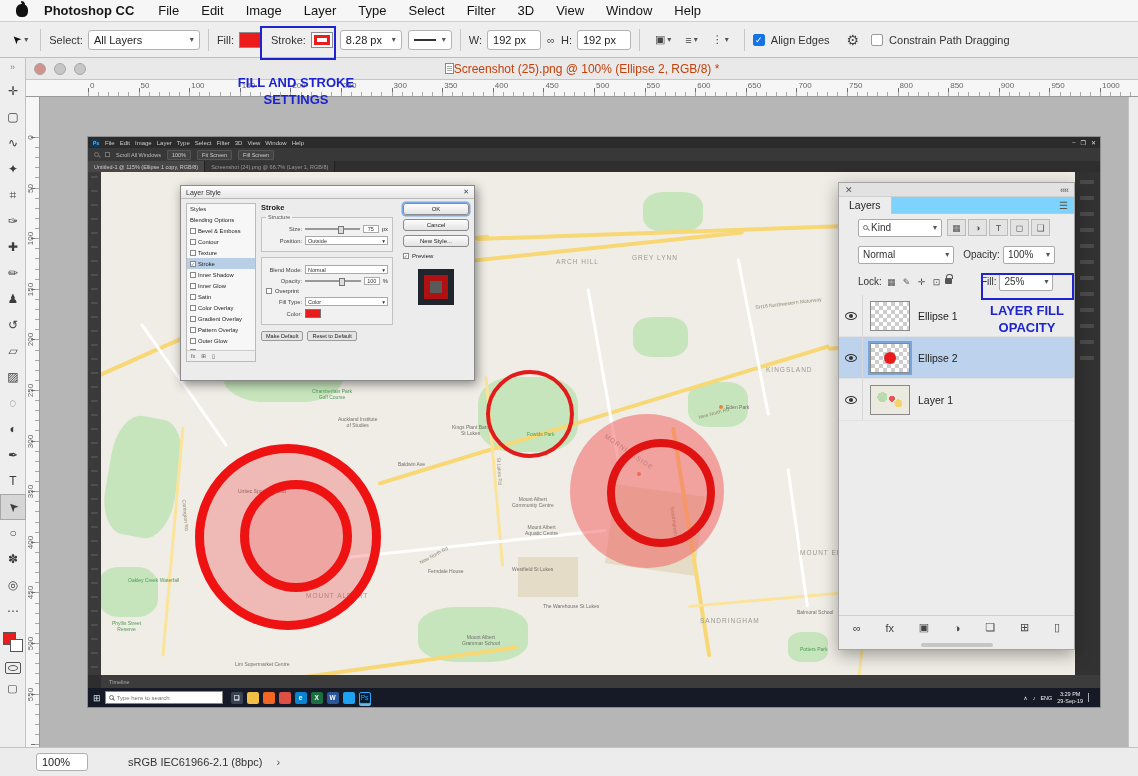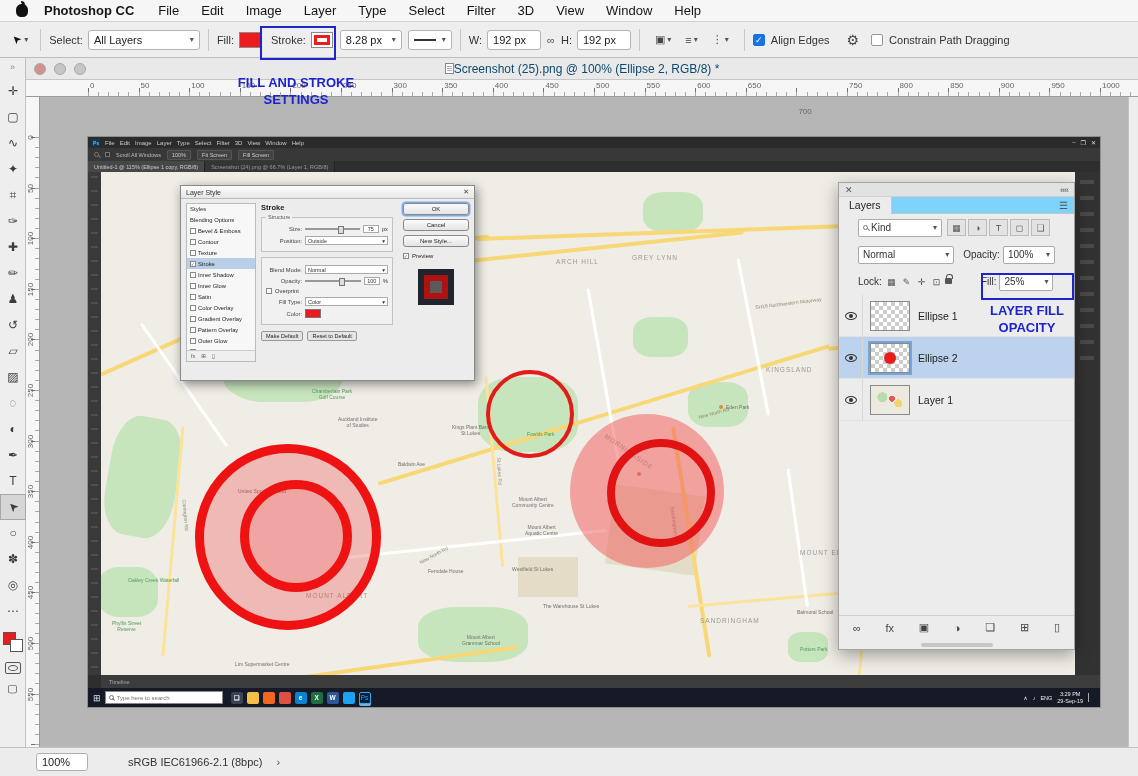--- a/index.html
+++ b/index.html
@@ -33,21 +33,21 @@
 .linkico{margin:0 6px;color:#555;font-size:11px}
 .opt-ico{display:inline-flex;align-items:center;gap:2px;margin:0 7px;color:#444;font-size:11px}
 .cb{width:12px;height:12px;border:1px solid #9a9a9a;border-radius:2px;background:#fff;display:inline-flex;align-items:center;justify-content:center;font-size:9px;color:#fff;margin-right:6px;flex:none}
 .cb.on{background:#1673e6;border-color:#1673e6}
 .gear{font-size:14px;color:#444;margin:0 12px}
 
 
 .titlebar{position:absolute;left:26px;top:58px;right:0;height:22px;background:#e9e9e9;border-bottom:1px solid #c6c6c6;display:flex;align-items:center;z-index:5}
 .tl{width:12px;height:12px;border-radius:50%;background:#c6c6c6;border:1px solid #a8a8a8;margin-left:8px;flex:none}
 .tl.r{background:#d2918d}
-.doc-title{position:absolute;left:0;right:0;text-align:left;font-size:12px;color:#0c4a6e;display:flex;align-items:center;justify-content:center;gap:0}
+.doc-title{position:absolute;left:0;right:0;text-align:left;font-size:12px;color:#c2410c;display:flex;align-items:center;justify-content:center;gap:0}
 .page-ico{display:inline-block;width:9px;height:11px;border:1px solid #888;background:#fff;position:relative}
 .page-ico::after{content:"";position:absolute;left:1px;top:2px;right:1px;height:1px;background:#aaa;box-shadow:0 2px 0 #aaa,0 4px 0 #aaa}
 
 
 .hruler{position:absolute;left:26px;top:80px;right:0;height:17px;background:#f6f6f6;border-bottom:1px solid #9a9a9a;z-index:4;
  background-image:repeating-linear-gradient(90deg,#a8a8a8 0 1px,transparent 1px 10.12px),repeating-linear-gradient(90deg,#6f6f6f 0 1px,transparent 1px 50.6px);
  background-size:calc(100% - 62px) 4px,calc(100% - 62px) 8px;background-position:62px bottom,62px bottom;background-repeat:no-repeat}
 .hruler span{position:absolute;top:1px;font-size:8px;color:#666}
 .vruler{position:absolute;left:26px;top:97px;width:14px;bottom:29px;background:#f6f6f6;border-right:1px solid #9a9a9a;z-index:4;
  background-image:repeating-linear-gradient(180deg,#a8a8a8 0 1px,transparent 1px 10.12px),repeating-linear-gradient(180deg,#6f6f6f 0 1px,transparent 1px 50.6px);
@@ -288,21 +288,21 @@
       <span style="left: 266.4px;">200</span>
       <span style="left: 317px;">250</span>
       <span style="left: 367.6px;">300</span>
       <span style="left: 418.2px;">350</span>
       <span style="left: 468.8px;">400</span>
       <span style="left: 519.4px;">450</span>
       <span style="left: 570px;">500</span>
       <span style="left: 620.6px;">550</span>
       <span style="left: 671.2px;">600</span>
       <span style="left: 721.8px;">650</span>
-      <span style="left: 772.4px; margin-top: 26px;">700</span>
+      <span style="left: 772.4px;">700</span>
       <span style="left: 823px;">750</span>
       <span style="left: 873.6px;">800</span>
       <span style="left: 924.2px;">850</span>
       <span style="left: 974.8px;">900</span>
       <span style="left: 1025.4px;">950</span>
       <span style="left: 1076px;">1000</span>
     </div>
   <div class="vruler">
       <span style="top: 36px;">0</span>
       <span style="top: 86.6px;">50</span>

